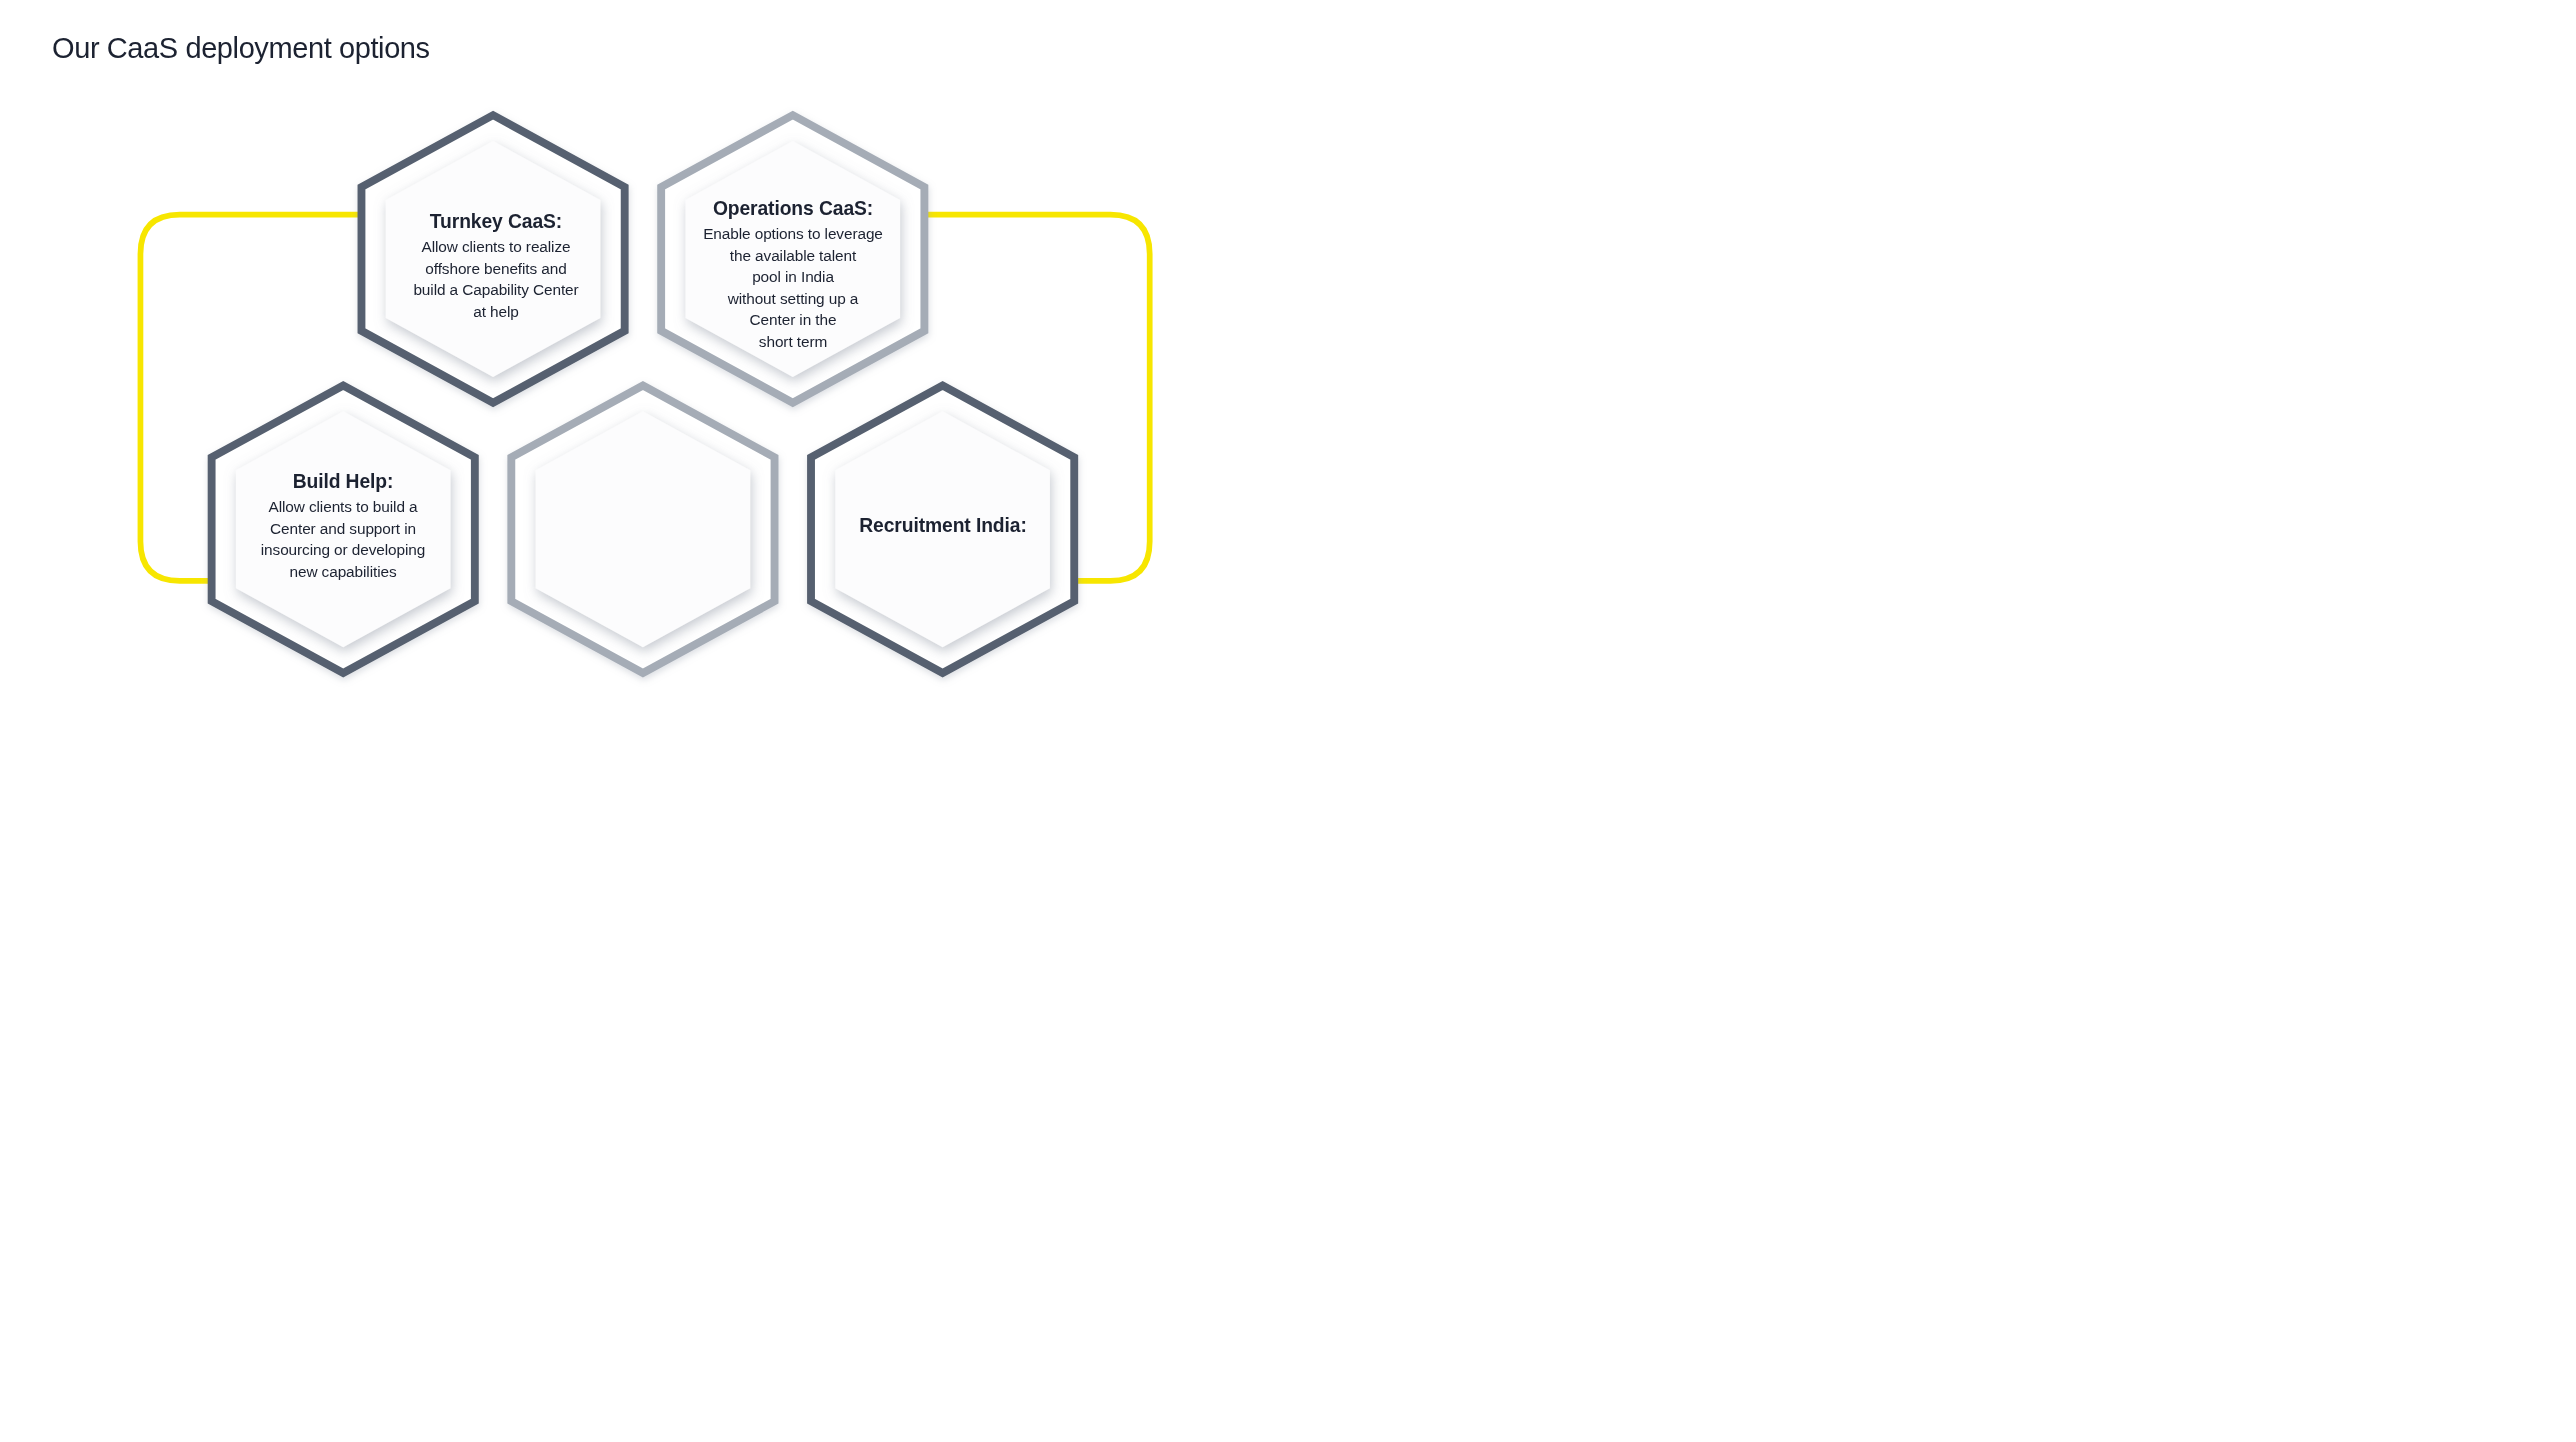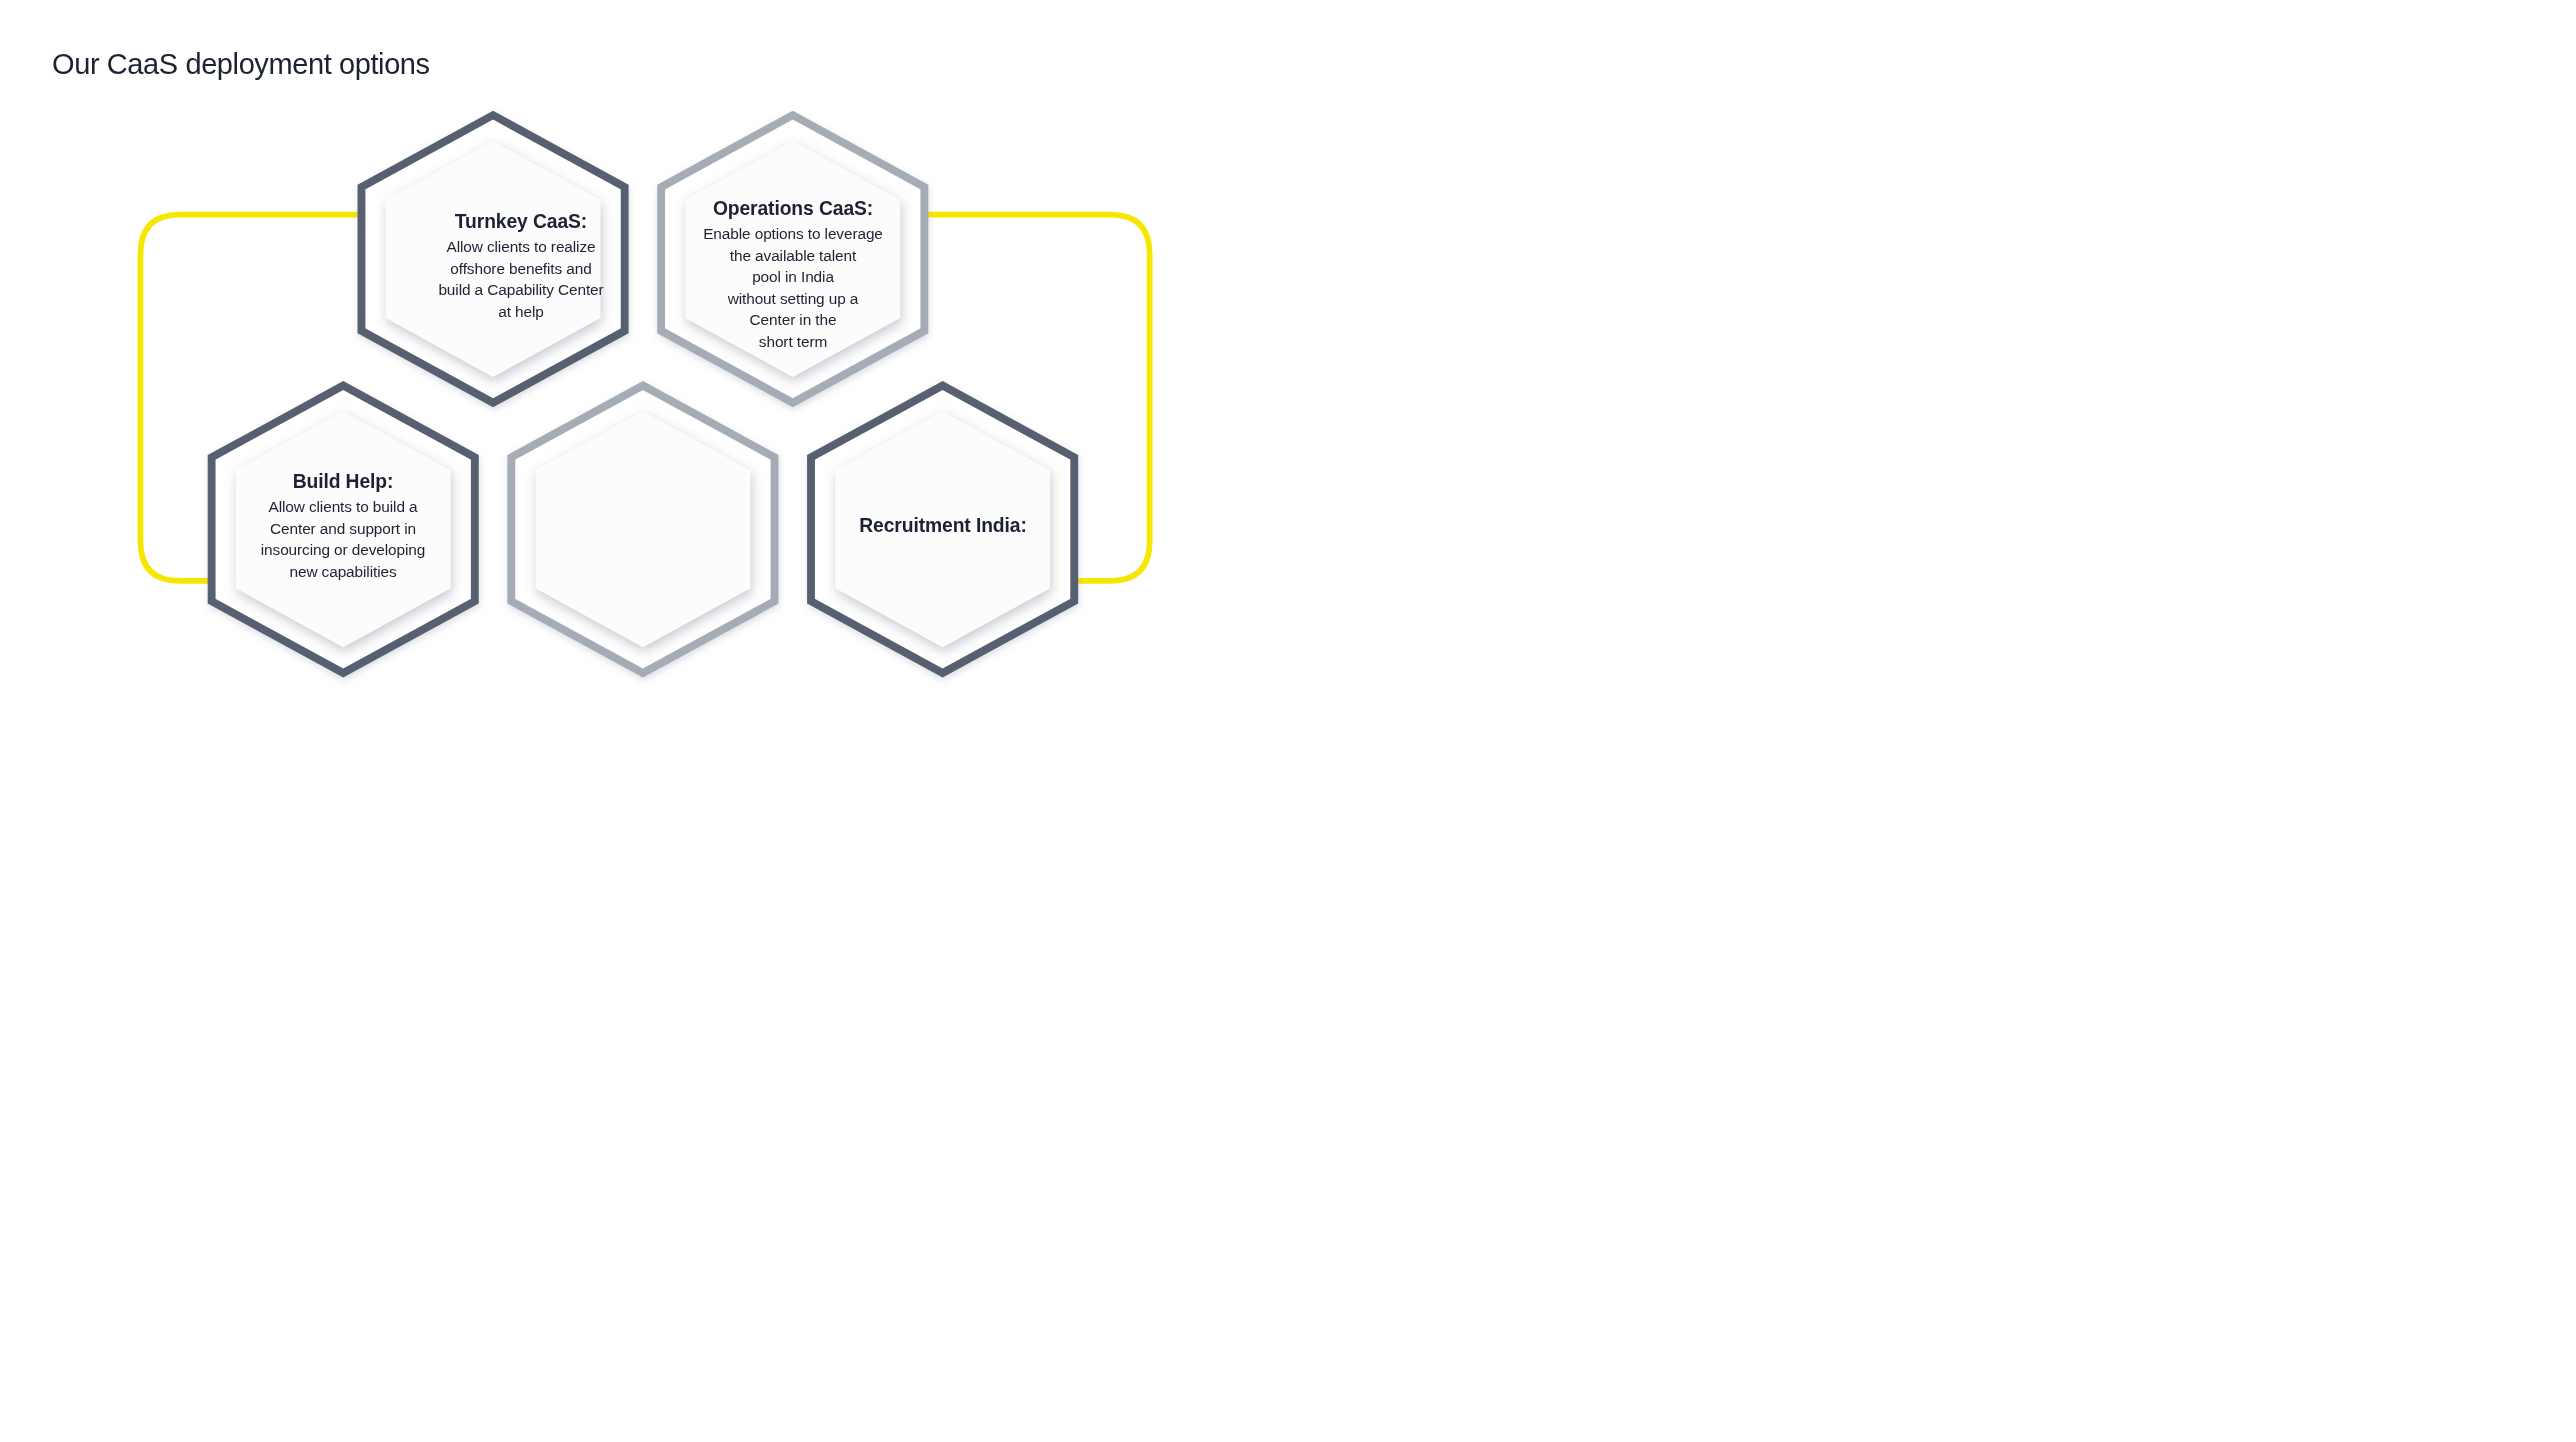--- a/index.html
+++ b/index.html
@@ -22,21 +22,20 @@
   }
   .slide-title{
     position:absolute;
     left:52px;
     top:31.5px;
     font-size:29px;
     font-weight:400;
     letter-spacing:-0.4px;
     color:var(--text);
     white-space:nowrap;
-    margin-top:16px;
   }
   .diagram-svg{
     position:absolute;
     left:0;
     top:0;
     width:1288px;
     height:721px;
   }
   .yellow-path{
     fill:none;
@@ -116,21 +115,21 @@
       <polygon class="hex-outer gray" filter="url(#outerShadow)" points="898.5,539 1082.5,639.5 1082.5,840.5 898.5,941 714.5,840.5 714.5,639.5"></polygon>
       <polygon class="hex-inner" filter="url(#innerShadow)" points="898.5,575 1048.5,657.5 1048.5,822.5 898.5,905 748.5,822.5 748.5,657.5"></polygon>
     </g>
 
     <g>
       <polygon class="hex-outer dark" filter="url(#outerShadow)" points="1317.5,539 1501.5,639.5 1501.5,840.5 1317.5,941 1133.5,840.5 1133.5,639.5"></polygon>
       <polygon class="hex-inner" filter="url(#innerShadow)" points="1317.5,575 1467.5,657.5 1467.5,822.5 1317.5,905 1167.5,822.5 1167.5,657.5"></polygon>
     </g>
   </svg>
 
-  <div class="hex-text" style="left:521px;top:266px">
+  <div class="hex-text" style="left:496px;top:266px">
     <div class="hex-heading">Turnkey CaaS:</div>
     <div class="hex-body">Allow clients to realize
 offshore benefits and
 build a Capability Center
 at help</div>
   </div>
 
   <div class="hex-text" style="left:793px;top:275px">
     <div class="hex-heading">Operations CaaS:</div>
     <div class="hex-body">Enable options to leverage

